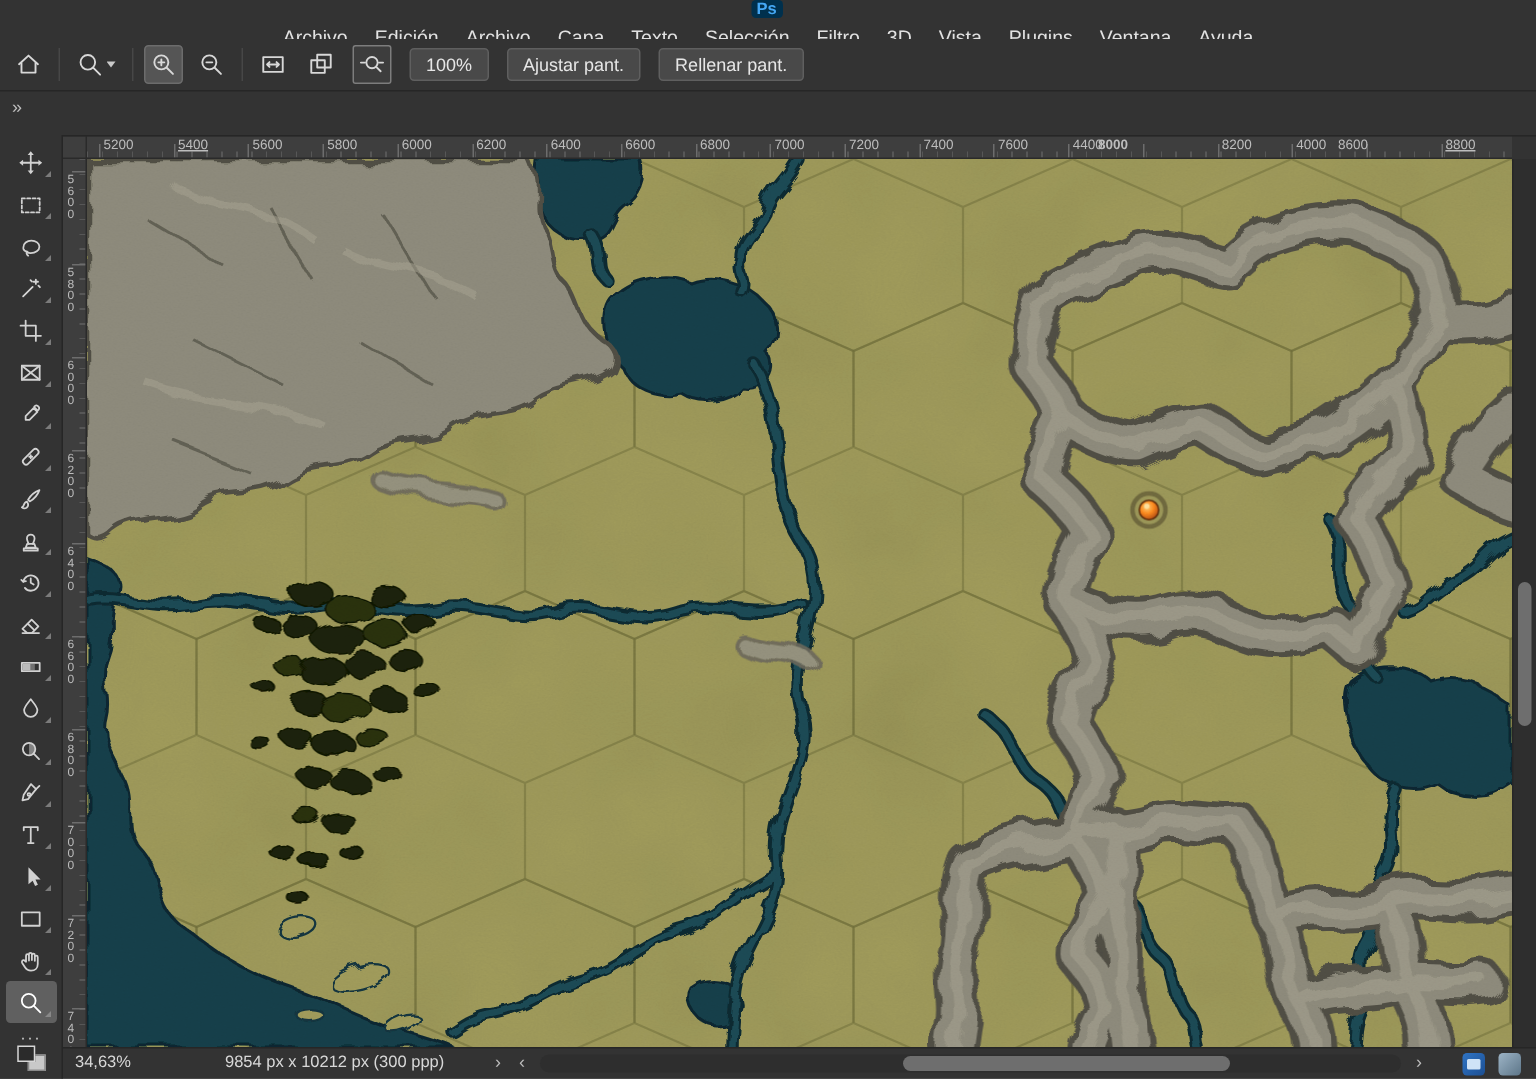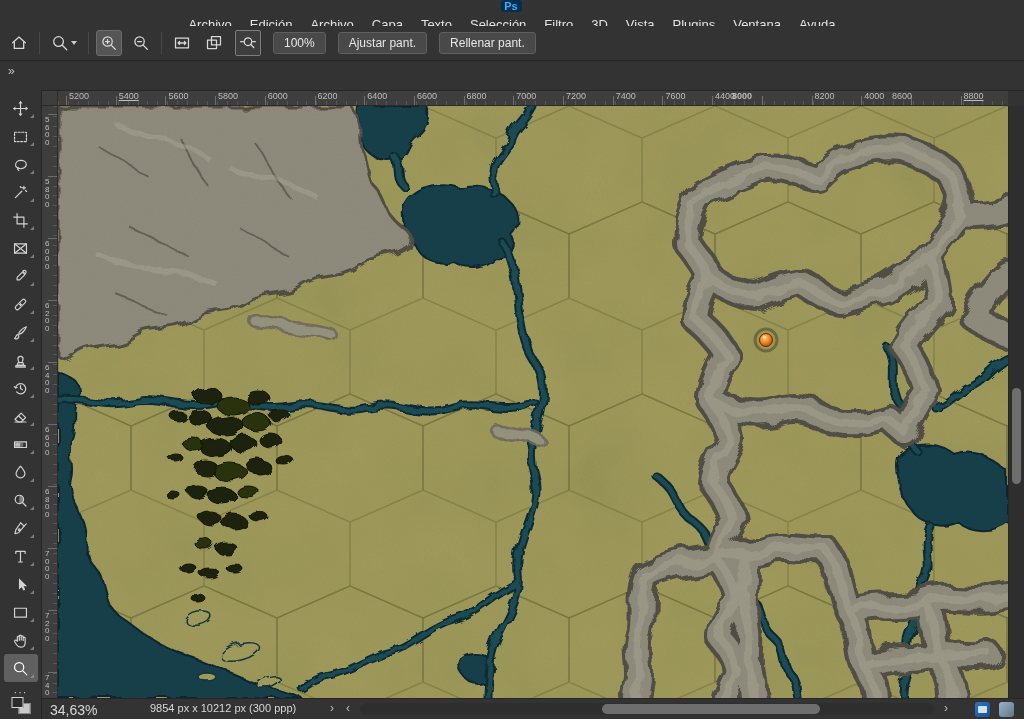--- a/index.html
+++ b/index.html
@@ -65,21 +65,21 @@
   
   .canvas{position:absolute;left:58px;top:106px;width:950px;height:592px;overflow:hidden;background:#a29d5c;}
   .canvas svg{display:block;width:100%;height:100%;}
   
   .vscroll{position:absolute;left:1008px;top:106px;width:16px;height:592px;background:#2e2e2e;
            border-left:1px solid #262626;box-sizing:border-box;}
   .vthumb{position:absolute;left:3px;top:282px;width:9px;height:96px;background:#6e6e6e;border-radius:5px;}
   
   .statusbar{position:absolute;left:42px;top:698px;right:0;height:21px;background:#333;
              border-top:1px solid #262626;box-sizing:border-box;}
-  .szoom{position:absolute;left:8px;top:3px;font-size:14px;color:#d8d8d8;}
+  .szoom{position:absolute;left:8px;top:3px;font-size:11px;color:#d8d8d8;}
   .sdoc{position:absolute;left:108px;top:3px;font-size:11px;color:#d8d8d8;white-space:nowrap;}
   .schev{position:absolute;left:288px;top:2px;font-size:12px;color:#bdbdbd;background:none;border:none;padding:0;font-family:inherit;}
   .sleftarrow{position:absolute;left:304px;top:2px;font-size:12px;color:#bdbdbd;background:none;border:none;padding:0;font-family:inherit;}
   .hscroll{position:absolute;left:318px;right:90px;top:4px;height:12px;background:#2e2e2e;border-radius:6px;}
   .hthumb{position:absolute;left:242px;width:218px;top:1px;height:10px;background:#6e6e6e;border-radius:5px;}
   .srightarrow{position:absolute;right:76px;top:2px;font-size:12px;color:#bdbdbd;background:none;border:none;padding:0;font-family:inherit;}
   .taskicon{position:absolute;top:3px;width:15px;height:15px;border-radius:3px;}
   .taskicon.a{right:34px;background:linear-gradient(135deg,#2f74c5,#1c4f92);}
   .taskicon.a::after{content:'';position:absolute;left:3px;top:4px;width:9px;height:7px;background:#cfe3f7;border-radius:1px;}
   .taskicon.b{right:10px;background:linear-gradient(135deg,#9db4c6,#5d7689);}

